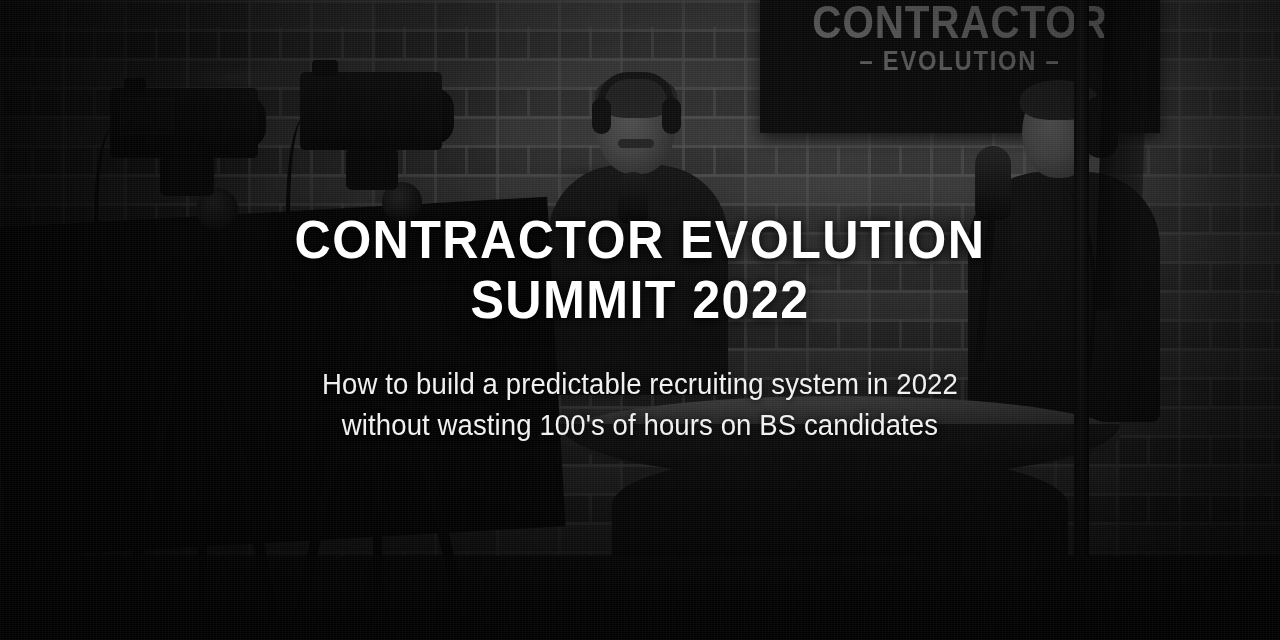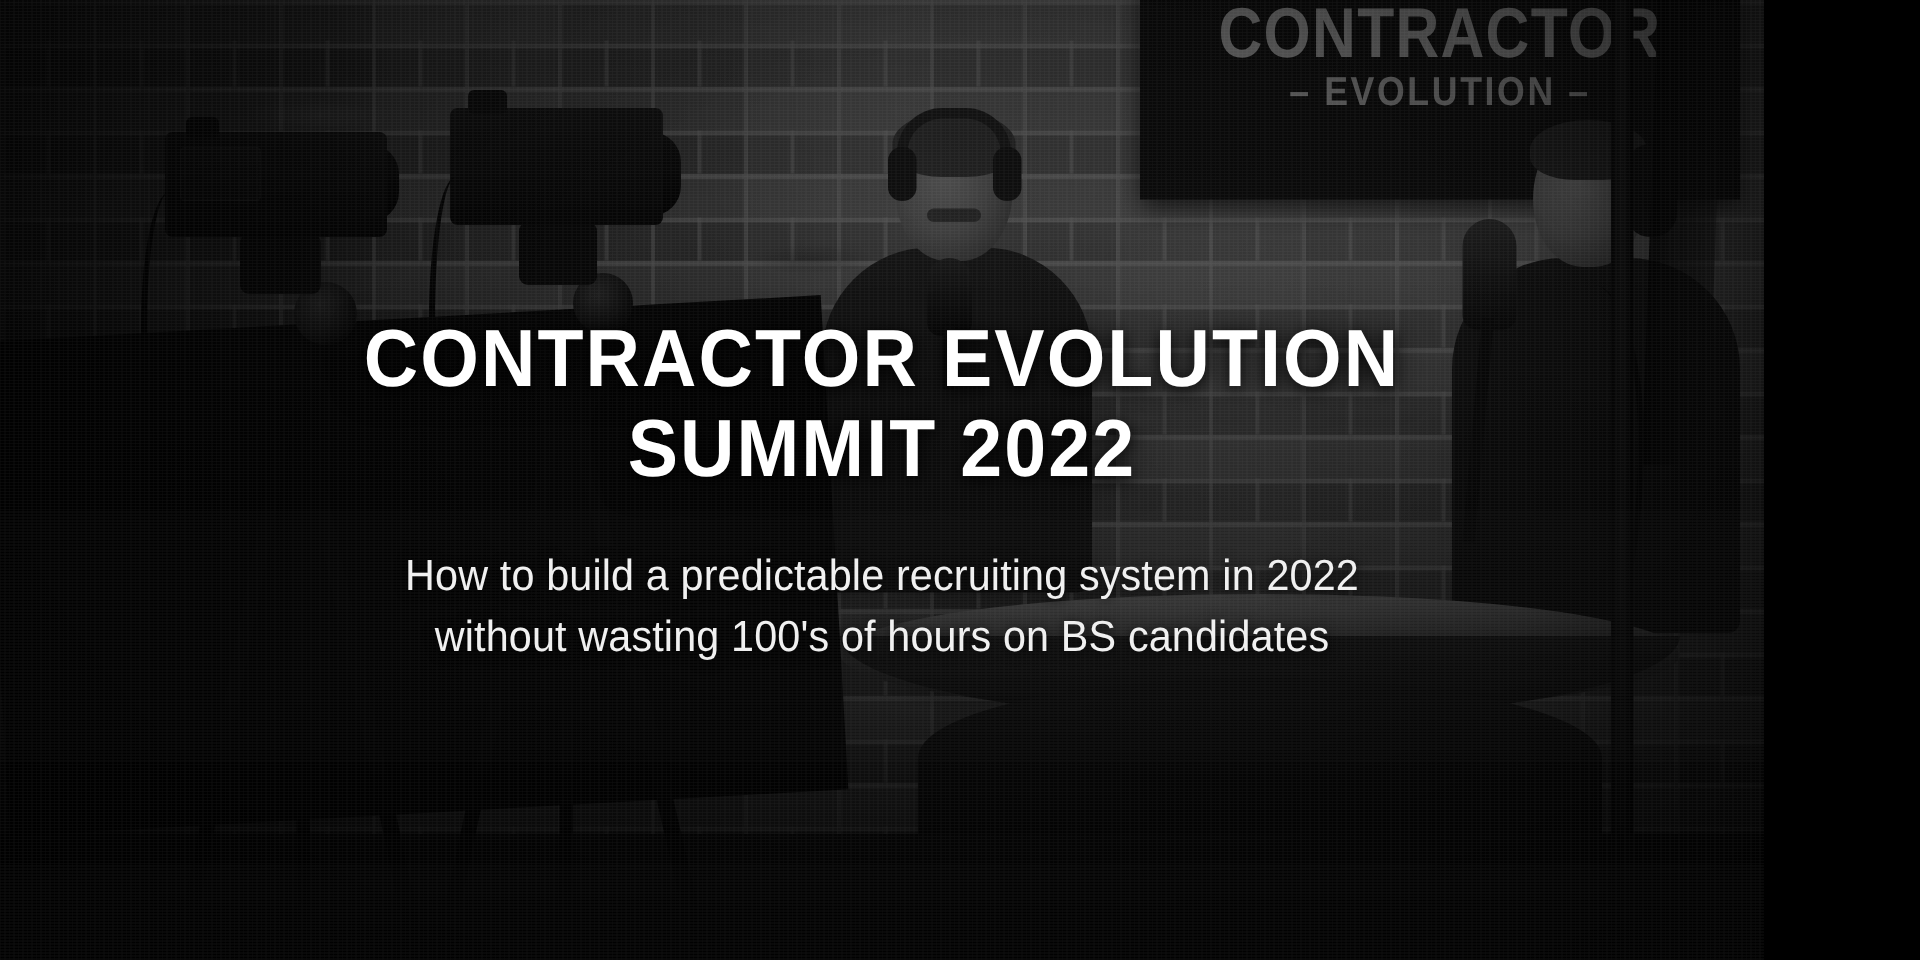--- a/index.html
+++ b/index.html
@@ -7,21 +7,21 @@
     margin: 0;
     padding: 0;
     background: #000;
   }
   body {
     font-family: "Liberation Sans", sans-serif;
   }
 
   .stage {
     position: relative;
-    width: 1176px;
+    width: 1280px;
     height: 640px;
     overflow: hidden;
     background: #c2410c;
   }
 
   
   .photo {
     position: absolute;
     inset: 0;
     overflow: hidden;

